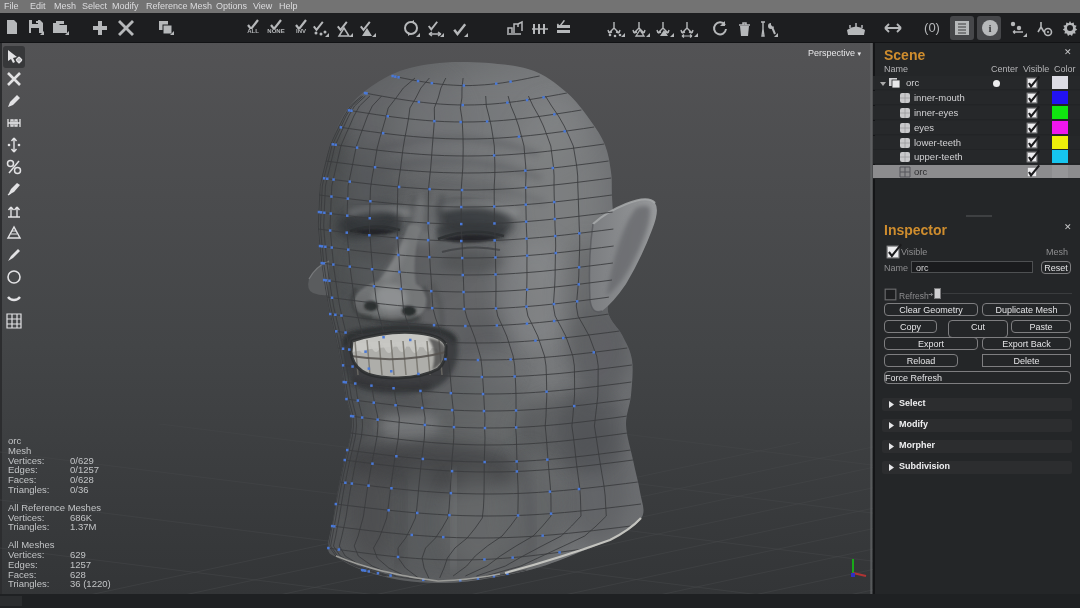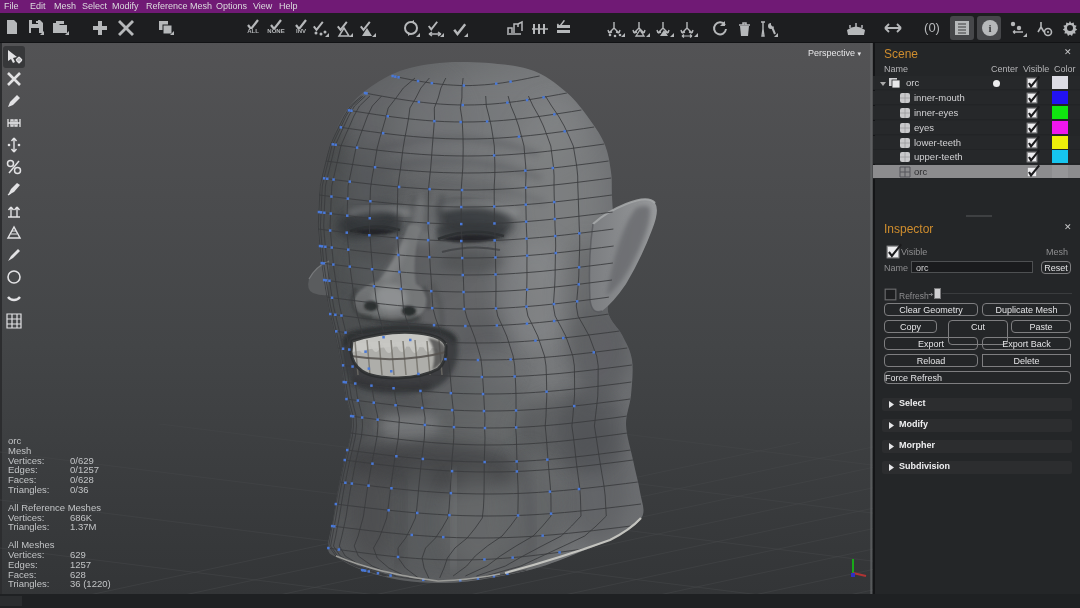--- a/index.html
+++ b/index.html
@@ -1,23 +1,23 @@
 <!DOCTYPE html>
 <html><head><meta charset="utf-8"><style>
 *{margin:0;padding:0;box-sizing:border-box}
 html,body{width:1080px;height:608px;overflow:hidden;background:#1d1e20;font-family:"Liberation Sans",sans-serif}
-#menubar{position:absolute;left:0;top:0;width:1080px;height:13px;background:#701a75;color:#dcdcde;font-size:9px}
+#menubar{position:absolute;left:0;top:0;width:1080px;height:13px;background:#737373;color:#dcdcde;font-size:9px}
 #menubar span{position:absolute;top:1px}
 #toolbar{position:absolute;left:0;top:13px;width:1080px;height:30px;background:#1d1e20;border-bottom:1px solid #121315}
 #stats{position:absolute;left:8px;top:436px;font-size:9.5px;line-height:9.8px;color:#c2c4c6;z-index:5}
 #stats .sl{display:inline-block;width:62px}
 #stats .gap{height:8px}
 #persp{position:absolute;left:808px;top:48px;font-size:9px;color:#e6e6e8;z-index:5}
 #rpanel{position:absolute;left:873px;top:43px;width:207px;height:551px;background:#242628;border-left:2px solid #141517}
-.ptitle{position:absolute;font-size:12px;font-weight:normal;color:#cf8d2e;z-index:6}
+.ptitle{position:absolute;font-size:14px;font-weight:bold;color:#cf8d2e;z-index:6}
 .pclose{position:absolute;font-size:9px;color:#c8c8ca;z-index:6}
 .ghead{position:absolute;font-size:9px;color:#b4b4b6;z-index:6}
 .glabel{position:absolute;font-size:9px;color:#8e8e90;z-index:6}
 .sect{position:absolute;left:882px;width:190px;height:13px;background:#2c2d2f;border-radius:2px;color:#f0f0f2;font-size:9px;font-weight:bold;display:flex;z-index:6}
 #bottombar{position:absolute;left:0;top:594px;width:1080px;height:14px;background:#1f2123}
 #bottombar .bl{position:absolute;left:0;top:2px;width:22px;height:10px;background:#2b2d2f}
 #lefttools{position:absolute;left:0;top:0;width:0;height:0;z-index:5}
 </style></head><body>
 <div id="menubar">
 <span style="left:4px">File</span>
@@ -792,25 +792,25 @@
   </svg>
 <span class="glabel" style="left:899px;top:291px;font-size:8.5px">Refresh</span>
 <svg style="position:absolute;left:927px;top:290px" width="8" height="9" viewBox="0 0 10 10">
     <path d="M2,5 h5 M7,5 l-2,-2 M7,5 l-2,2" stroke="#8a8a8c" stroke-width="1.2" fill="none"></path>
   </svg>
 <div style="position:absolute;left:934px;top:288px;width:7px;height:11px;background:#cfcfd1;border:1px solid #7a7a7c"></div>
 <div style="position:absolute;left:942px;top:293px;width:130px;height:1px;background:#3a3c3e"></div>
 <div style="position:absolute;left:884px;top:303px;width:94px;height:13px;border:1px solid #7e7e80;border-radius:4px;color:#e4e4e6;font-size:9px;line-height:13px;text-align:center">Clear Geometry</div>
 <div style="position:absolute;left:982px;top:303px;width:89px;height:13px;border:1px solid #7e7e80;border-radius:4px;color:#e4e4e6;font-size:9px;line-height:13px;text-align:center">Duplicate Mesh</div>
 <div style="position:absolute;left:884px;top:320px;width:53px;height:13px;border:1px solid #7e7e80;border-radius:4px;color:#e4e4e6;font-size:9px;line-height:13px;text-align:center">Copy</div>
-<div style="position:absolute;left:948px;top:320px;width:60px;height:25px;border:1px solid #7e7e80;border-radius:4px;color:#e4e4e6;font-size:9px;line-height:13px;text-align:center">Cut</div>
+<div style="position:absolute;left:948px;top:320px;width:60px;height:18px;border:1px solid #7e7e80;border-radius:4px;color:#e4e4e6;font-size:9px;line-height:13px;text-align:center">Cut</div>
 <div style="position:absolute;left:1011px;top:320px;width:60px;height:13px;border:1px solid #7e7e80;border-radius:4px;color:#e4e4e6;font-size:9px;line-height:13px;text-align:center">Paste</div>
 <div style="position:absolute;left:884px;top:337px;width:94px;height:13px;border:1px solid #7e7e80;border-radius:4px;color:#e4e4e6;font-size:9px;line-height:13px;text-align:center">Export</div>
 <div style="position:absolute;left:982px;top:337px;width:89px;height:13px;border:1px solid #7e7e80;border-radius:4px;color:#e4e4e6;font-size:9px;line-height:13px;text-align:center">Export Back</div>
-<div style="position:absolute;left:884px;top:354px;width:94px;height:13px;border:1px solid #7e7e80;border-radius:4px;color:#e4e4e6;font-size:9px;line-height:13px;text-align:center">Reload</div>
+<div style="position:absolute;left:884px;top:354px;width:74px;height:13px;border:1px solid #7e7e80;border-radius:4px;color:#e4e4e6;font-size:9px;line-height:13px;text-align:center">Reload</div>
 <div style="position:absolute;left:982px;top:354px;width:89px;height:13px;border:1px solid #7e7e80;border-radius:0;color:#e4e4e6;font-size:9px;line-height:13px;text-align:center">Delete</div>
 <div style="position:absolute;left:884px;top:371px;width:187px;height:13px;border:1px solid #7e7e80;border-radius:4px;color:#e4e4e6;font-size:9px;line-height:13px;text-align:left">Force Refresh</div>
 <div class="sect" style="top:398px"><svg width="7" height="9" viewBox="0 0 7 9" style="margin:2px 4px 0 6px">
       <path d="M1,1 L6,4.5 L1,8 Z" fill="#e8e8ea"></path>
     </svg>Select</div>
 <div class="sect" style="top:419px"><svg width="7" height="9" viewBox="0 0 7 9" style="margin:2px 4px 0 6px">
       <path d="M1,1 L6,4.5 L1,8 Z" fill="#e8e8ea"></path>
     </svg>Modify</div>
 <div class="sect" style="top:440px"><svg width="7" height="9" viewBox="0 0 7 9" style="margin:2px 4px 0 6px">
       <path d="M1,1 L6,4.5 L1,8 Z" fill="#e8e8ea"></path>

